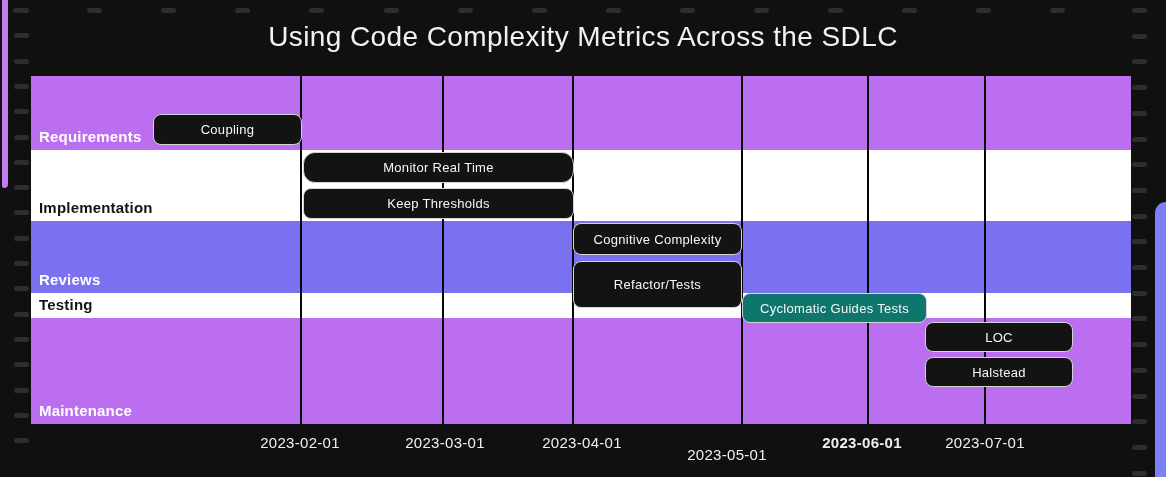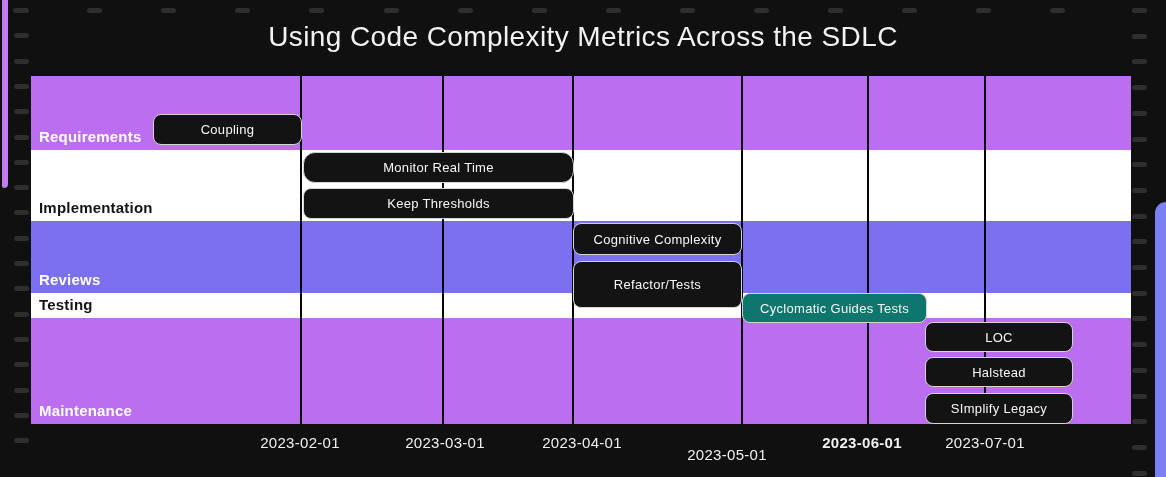--- a/index.html
+++ b/index.html
@@ -104,21 +104,20 @@
       <div class="gridline" style="left: 867px; top: 76px; width: 2px; height: 348px; background: rgb(5, 5, 5);"></div>
       <div class="gridline" style="left: 984px; top: 76px; width: 2px; height: 348px; background: rgb(5, 5, 5);"></div>
       <div class="task-bar" style="left: 153px; top: 114px; width: 149px; height: 31px; background: rgb(19, 19, 19); color: rgb(247, 247, 247); border: 1.5px solid rgb(212, 212, 212); border-radius: 8px;">Coupling</div>
       <div class="task-bar" style="left: 303px; top: 152px; width: 271px; height: 31px; background: rgb(19, 19, 19); color: rgb(247, 247, 247); border: 1.5px solid rgb(212, 212, 212); border-radius: 12px;">Monitor Real Time</div>
       <div class="task-bar" style="left: 303px; top: 188px; width: 271px; height: 31px; background: rgb(19, 19, 19); color: rgb(247, 247, 247); border: 1.5px solid rgb(212, 212, 212); border-radius: 8px;">Keep Thresholds</div>
       <div class="task-bar" style="left: 573px; top: 223px; width: 169px; height: 32px; background: rgb(19, 19, 19); color: rgb(247, 247, 247); border: 1.5px solid rgb(212, 212, 212); border-radius: 8px;">Cognitive Complexity</div>
       <div class="task-bar" style="left: 573px; top: 261px; width: 169px; height: 47px; background: rgb(19, 19, 19); color: rgb(247, 247, 247); border: 1.5px solid rgb(212, 212, 212); border-radius: 8px;">Refactor/Tests</div>
       <div class="task-bar" style="left: 742px; top: 293px; width: 185px; height: 30px; background: #0f766e; color: rgb(247, 247, 247); border: 1.5px solid rgb(212, 212, 212); border-radius: 8px;">Cyclomatic Guides Tests</div>
       <div class="task-bar" style="left: 925px; top: 322px; width: 148px; height: 30px; background: rgb(19, 19, 19); color: rgb(247, 247, 247); border: 1.5px solid rgb(212, 212, 212); border-radius: 8px;">LOC</div>
       <div class="task-bar" style="left: 925px; top: 357px; width: 148px; height: 30px; background: rgb(19, 19, 19); color: rgb(247, 247, 247); border: 1.5px solid rgb(212, 212, 212); border-radius: 8px;">Halstead</div>
-      <div class="task-bar" style="left: 925px; top: 393px; width: 148px; height: 31px; background: rgb(19, 19, 19); color: rgb(247, 247, 247); border: 1.5px solid rgb(212, 212, 212); border-radius: 8px;">SImplify Legacy</div>
       <div class="section-label" style="left: 39px; top: 128px; color: rgb(255, 255, 255);">Requirements</div>
       <div class="section-label" style="left: 39px; top: 199px; color: rgb(20, 20, 20);">Implementation</div>
       <div class="section-label" style="left: 39px; top: 271px; color: rgb(255, 255, 255);">Reviews</div>
       <div class="section-label" style="left: 39px; top: 296px; color: rgb(20, 20, 20);">Testing</div>
       <div class="section-label" style="left: 39px; top: 402px; color: rgb(255, 255, 255);">Maintenance</div>
       <div class="tick-label" style="left: 235px; top: 434px; color: rgb(240, 240, 240); font-weight: 400;">2023-02-01</div>
       <div class="tick-label" style="left: 380px; top: 434px; color: rgb(240, 240, 240); font-weight: 400;">2023-03-01</div>
       <div class="tick-label" style="left: 517px; top: 434px; color: rgb(240, 240, 240); font-weight: 400;">2023-04-01</div>
       <div class="tick-label" style="left: 662px; top: 434px; color: rgb(240, 240, 240); font-weight: 400; margin-top: 12px;">2023-05-01</div>
       <div class="tick-label" style="left: 797px; top: 434px; color: rgb(240, 240, 240); font-weight: 700;">2023-06-01</div>

